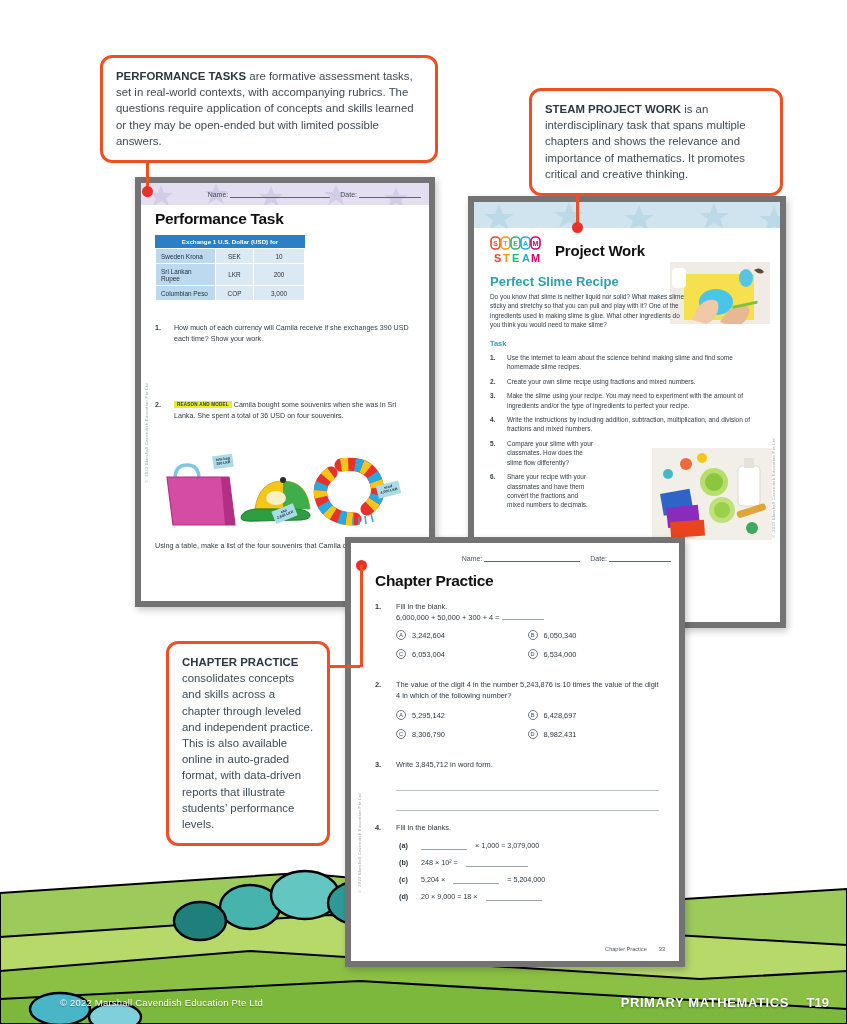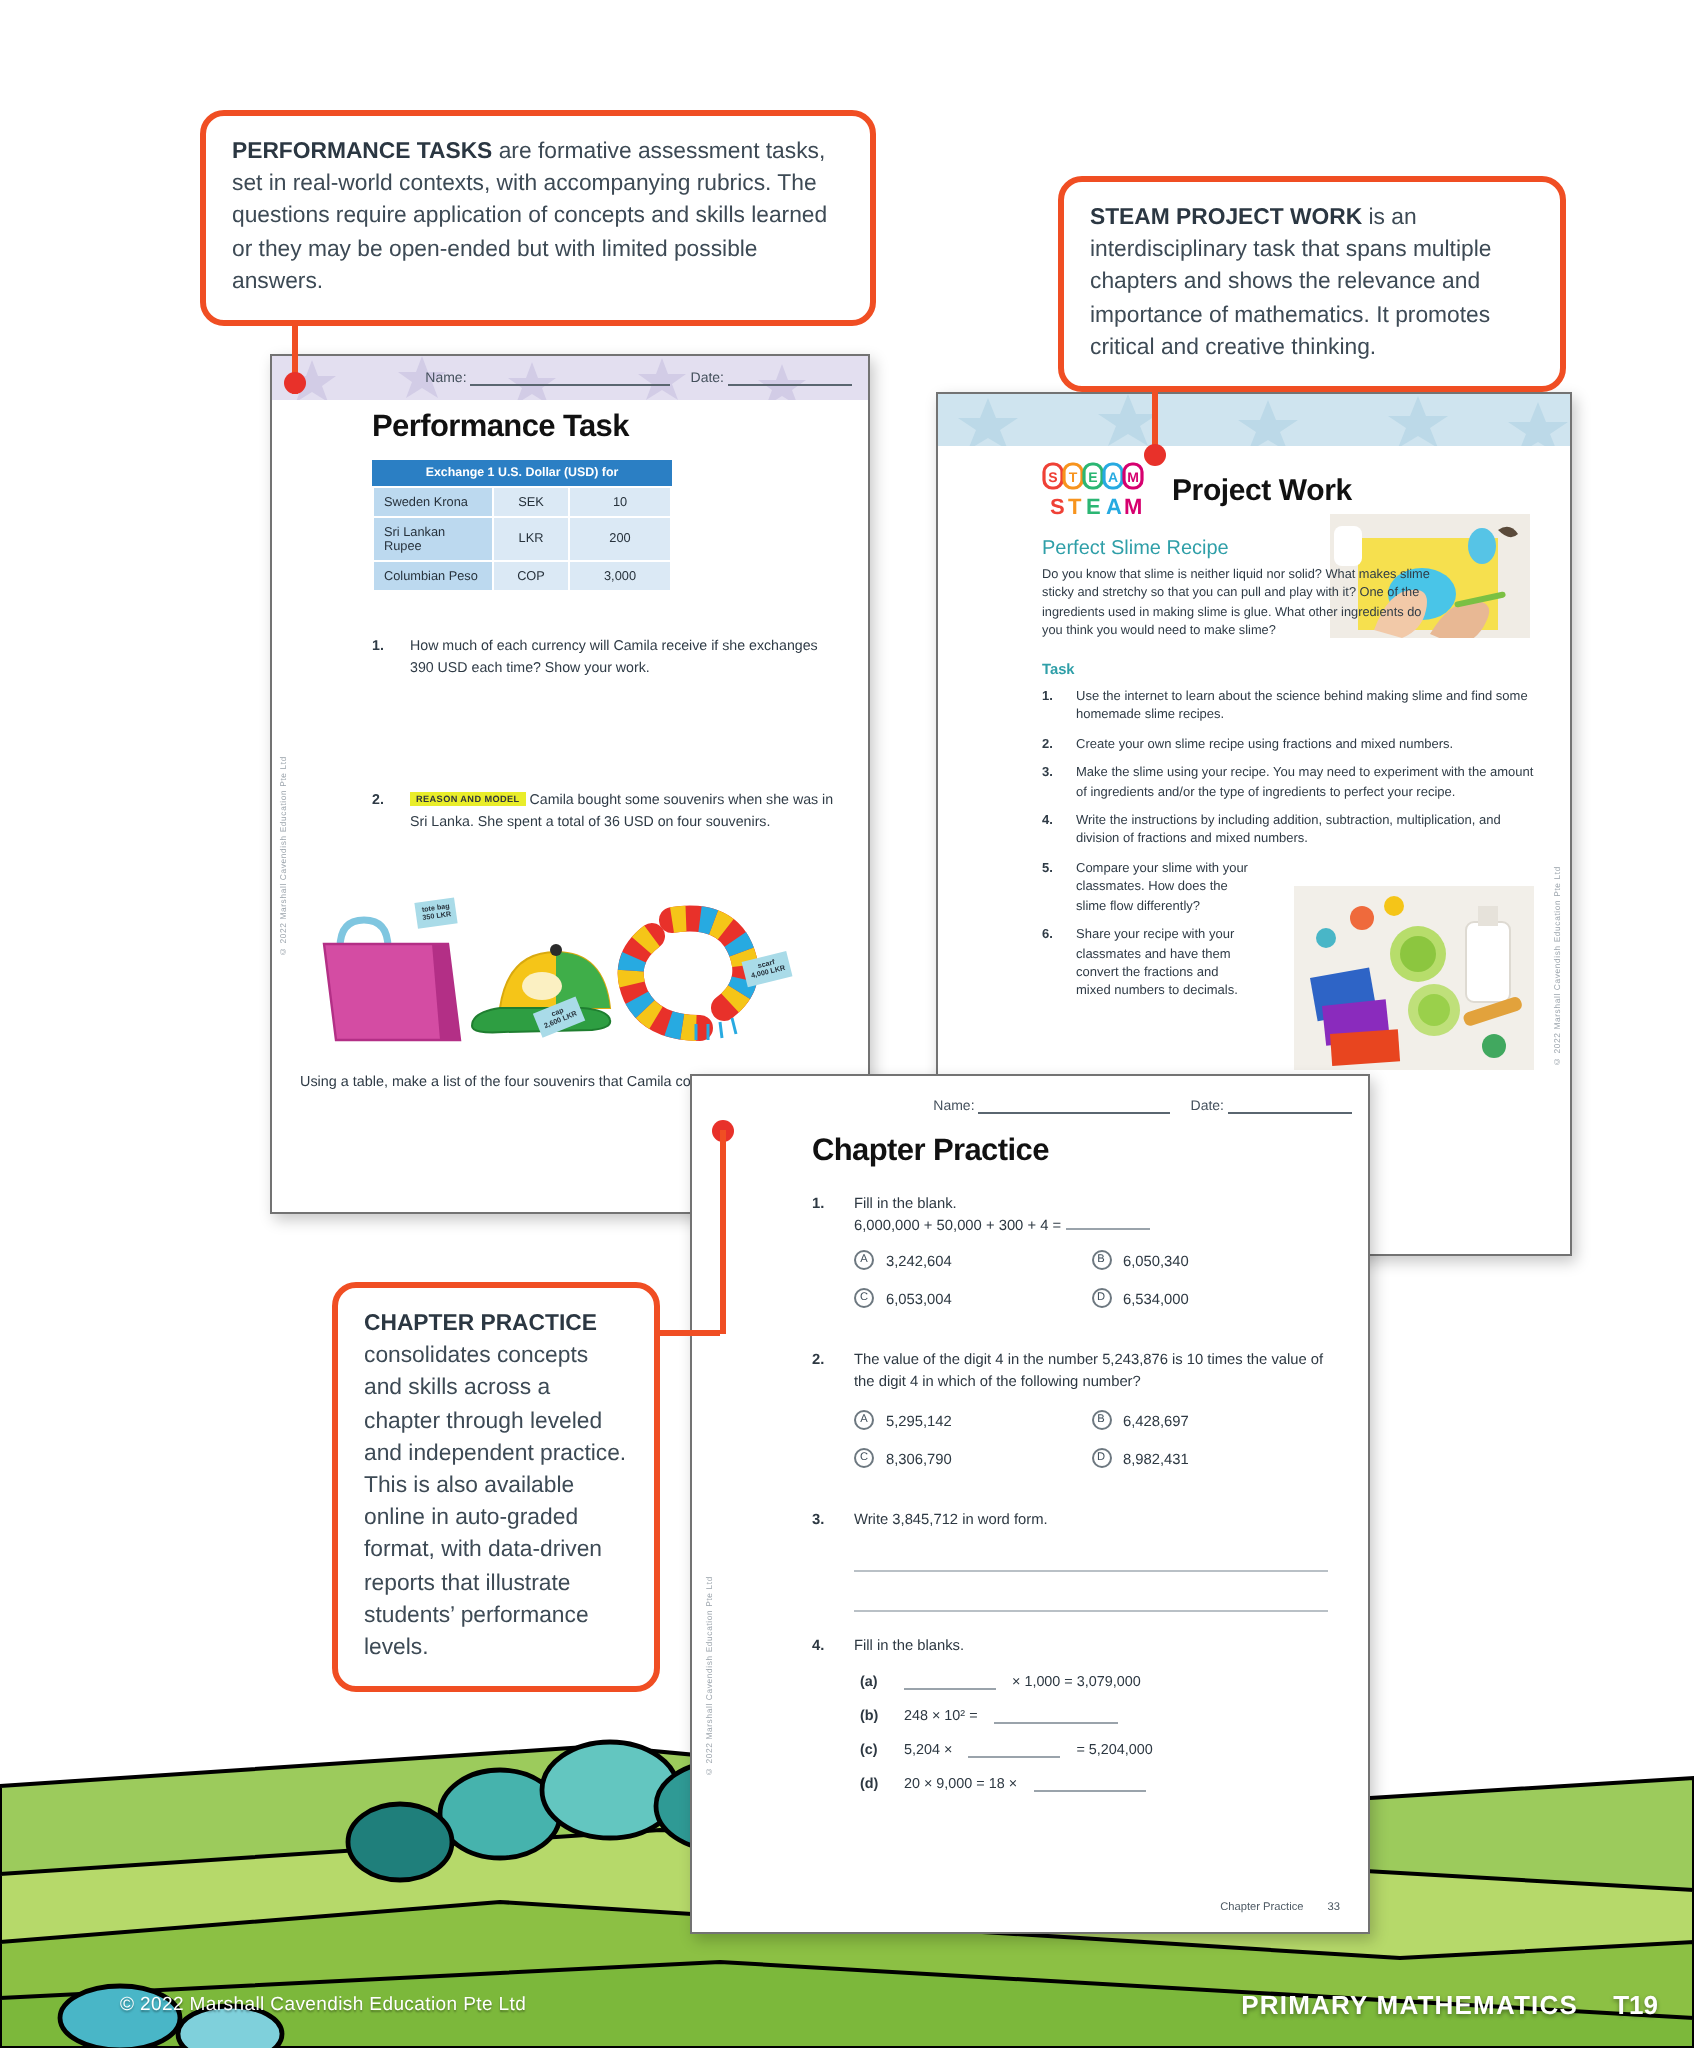--- a/index.html
+++ b/index.html
@@ -50,24 +50,23 @@
   .callout b { font-weight:bold; color:#2b3742; }
   .leader { position:absolute; background:#f04e23; z-index:35; }
   .dot {
     position:absolute; width:11px; height:11px; border-radius:50%;
     background:#e8312a; z-index:36;
   }
 
   
   .page {
     position:absolute; background:#fff;
-    border:1px solid #737373;
+    border:6px solid #737373;
     box-shadow:2px 3px 7px rgba(0,0,0,.22);
     overflow:hidden;
-    padding-left:36px;
   }
   .namebar {
     position:relative; height:22px;
     display:flex; align-items:center; justify-content:flex-end;
     font-size:7px; color:#44505c; gap:10px; padding-right:8px;
   }
   .namebar .fld { display:flex; align-items:flex-end; gap:2px; }
   .namebar .rule { display:inline-block; border-bottom:1px solid #5a6670; }
   .starband {
     position:absolute; left:0; top:0; right:0; height:22px;
@@ -105,21 +104,21 @@
   }
 
   
   .steam-band {
     position:absolute; left:0; top:0; right:0; height:26px;
     background:#cfe4ef; overflow:hidden;
   }
   .steam-logo-wrap { display:flex; align-items:center; gap:9px; margin-top:8px; }
   .steam-mark { position:relative; width:56px; height:28px; }
   .steam-word { font-size:15px; font-weight:bold; color:#111; letter-spacing:-.2px; }
-  .steam-sub { color:#2f9fa8; font-weight:normal; font-size:10px; margin-top:10px; }
+  .steam-sub { color:#2f9fa8; font-weight:bold; font-size:13px; margin-top:10px; }
   .steam-p { font-size:6.4px; color:#2f3b46; line-height:1.48; margin-top:3px; width:196px; }
   .task-h { color:#2f9fa8; font-weight:bold; font-size:7.4px; margin-top:9px; }
   .task-row { display:flex; gap:8px; margin-top:5px; font-size:6.5px; color:#2f3b46; line-height:1.45; }
   .task-row .n { font-weight:bold; width:9px; flex:none; }
 
   
   .cp-q { display:flex; gap:9px; margin-top:11px; font-size:7.4px; color:#2d3842; line-height:1.5; }
   .cp-q .n { font-weight:bold; width:12px; flex:none; }
   .opts { display:flex; flex-wrap:wrap; margin-top:7px; }
   .opt { width:50%; display:flex; align-items:center; gap:6px; margin-bottom:9px; font-size:7.4px; color:#2d3842; }

